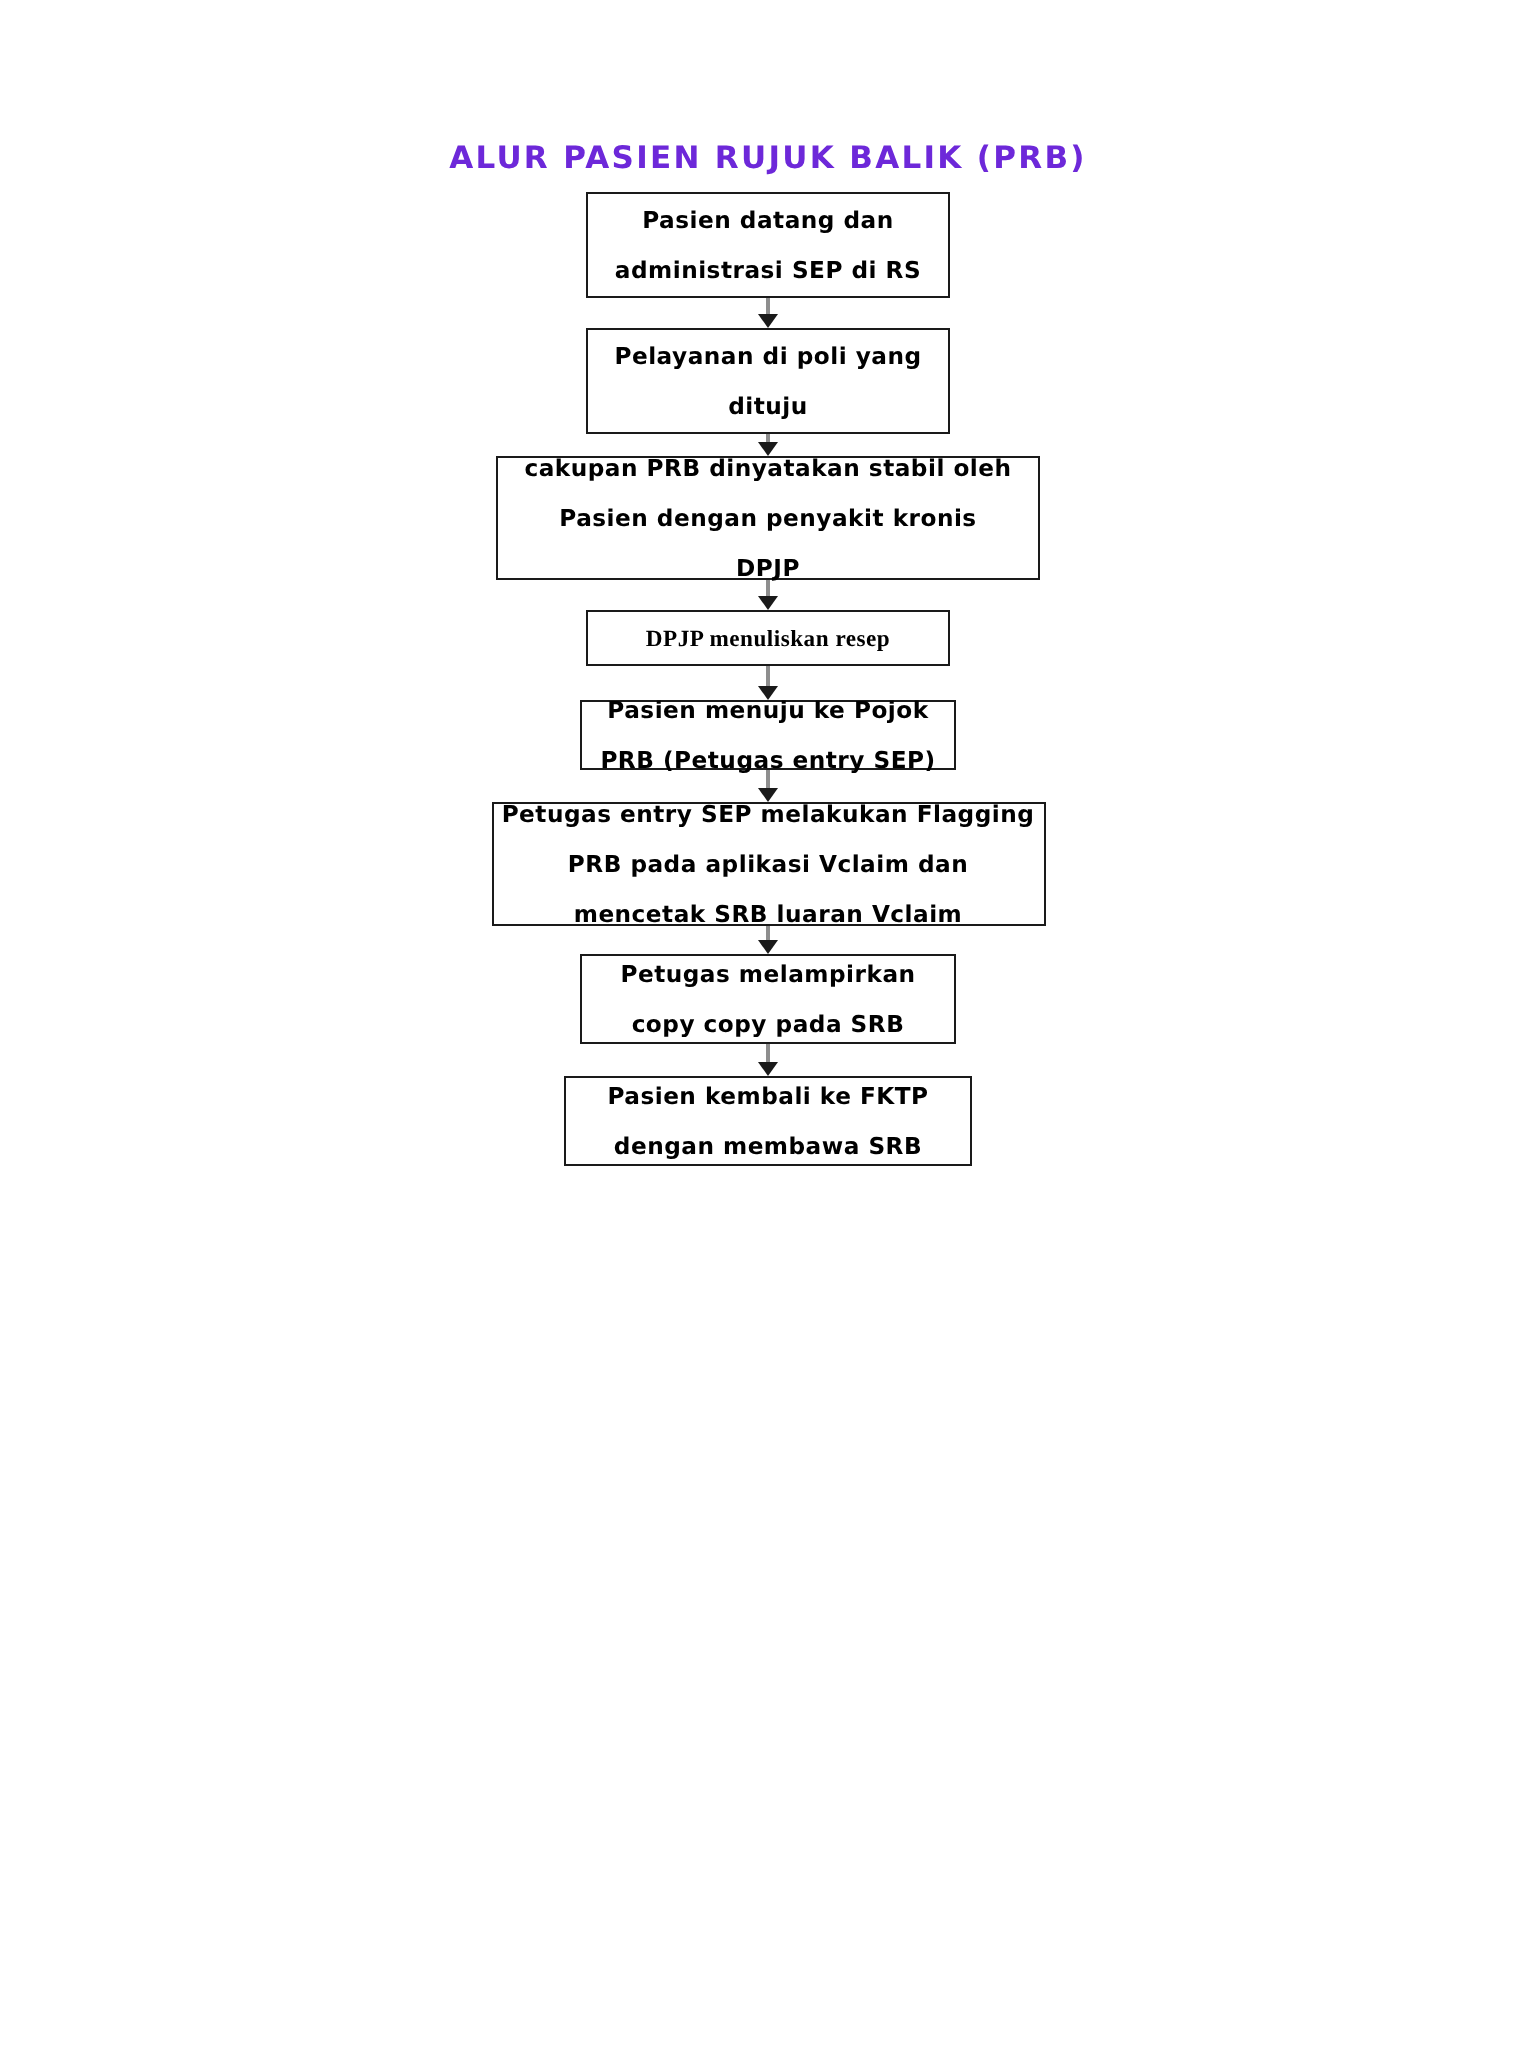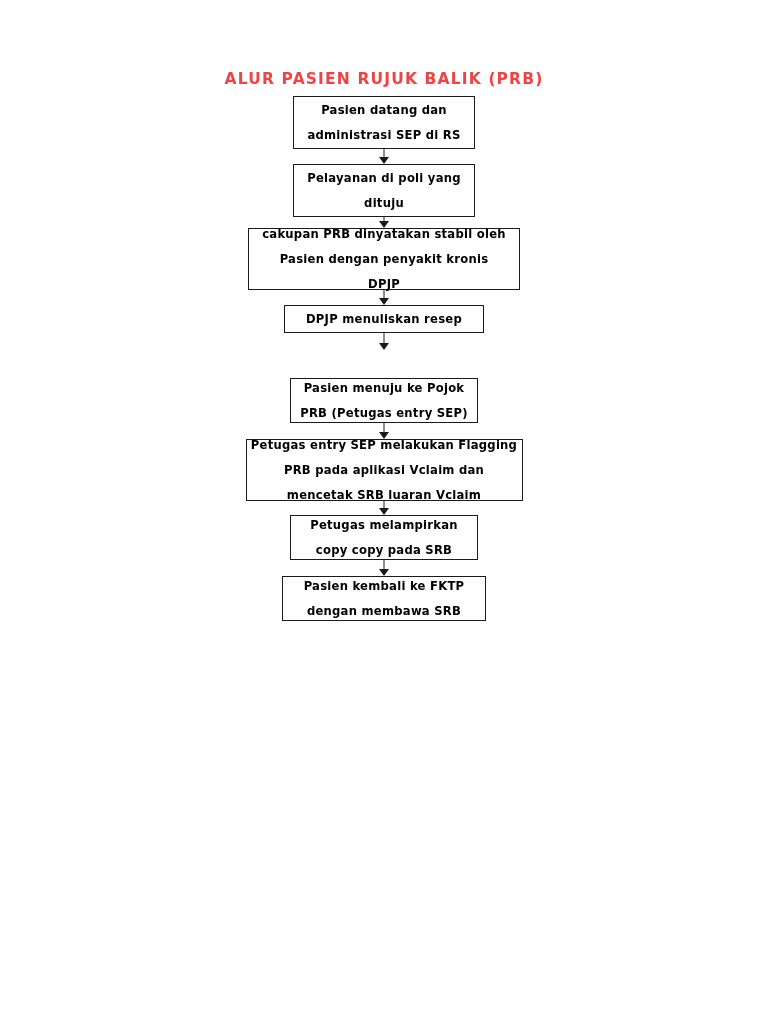--- a/index.html
+++ b/index.html
@@ -25,21 +25,21 @@
 
   #diagram-title {
     position: absolute;
     left: 0;
     top: 70px;
     width: 768px;
     text-align: center;
     font-size: 15.5px;
     font-weight: bold;
     letter-spacing: 1.15px;
-    color: #ef4444;
+    color: #6d28d9;
     white-space: nowrap;
   }
 
   .flow-stack {
     position: absolute;
     left: 0;
     top: 96px;
     width: 768px;
   }
 
@@ -63,22 +63,22 @@
     display: block;
     line-height: 25px;
     letter-spacing: 0.25px;
     white-space: nowrap;
   }
 
   
   .n1 { width: 182px; height: 53px; }
   .n2 { width: 182px; height: 53px; }
   .n3 { width: 272px; height: 62px; }
-  .n4 { width: 200px; height: 28px; }
-  .n5 { width: 188px; height: 45px; margin-top: 28px; }
+  .n4 { width: 182px; height: 28px; font-family: Liberation Serif, serif; }
+  .n5 { width: 188px; height: 35px; }
   .n6 { width: 277px; height: 62px; }
   .n7 { width: 188px; height: 45px; }
   .n8 { width: 204px; height: 45px; }
 
   
   .connector {
     position: relative;
     margin: 0 auto;
     width: 14px;
     display: block;

